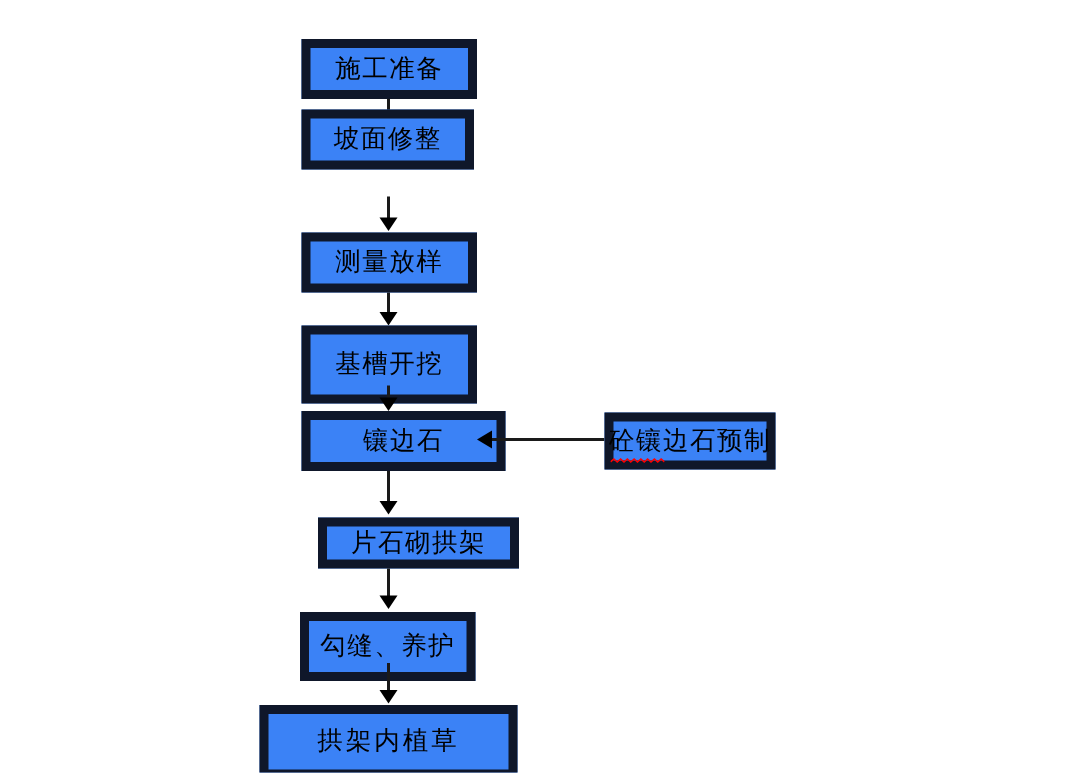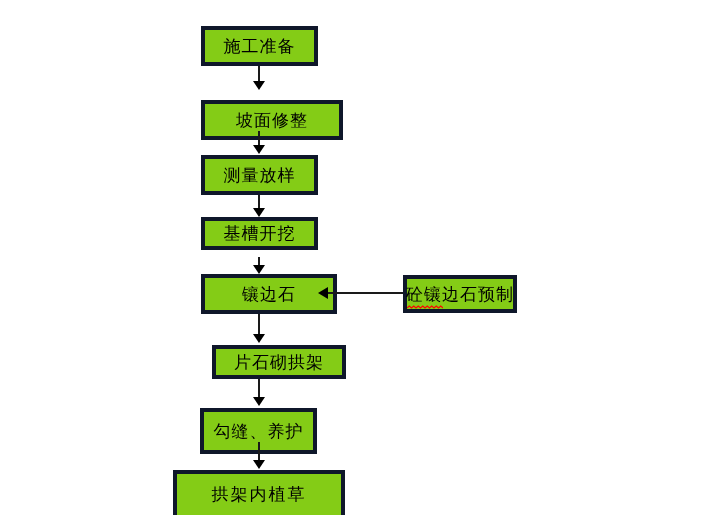--- a/index.html
+++ b/index.html
@@ -17,22 +17,22 @@
   #flowchart {
     position: absolute;
     left: 0;
     top: 0;
     width: 710px;
     height: 515px;
   }
   .node {
     position: absolute;
     box-sizing: border-box;
-    border: 4px solid #0f172a;
-    background: #84cc16;
+    border: 6px solid #0f172a;
+    background: #3b82f6;
     display: flex;
     align-items: center;
     justify-content: center;
     color: #000000;
     white-space: nowrap;
   }
   .node-label {
     font-size: 17px;
     line-height: 1;
     letter-spacing: 1px;
@@ -89,39 +89,39 @@
 
   <div class="node" style="left:201px; top:26px; width:117px; height:40px;">
     <span class="node-label">施工准备</span>
   </div>
 
   <div class="connector">
     <div class="v-line" style="left:258px; top:66px; height:17px;"></div>
     <div class="v-head" style="left:253px; top:81px;"></div>
   </div>
 
-  <div class="node" style="left:201px; top:100px; width:142px; height:40px;">
+  <div class="node" style="left:201px; top:73px; width:115px; height:40px;">
     <span class="node-label">坡面修整</span>
   </div>
 
   <div class="connector">
     <div class="v-line" style="left:258px; top:131px; height:16px;"></div>
     <div class="v-head" style="left:253px; top:145px;"></div>
   </div>
 
   <div class="node" style="left:201px; top:155px; width:117px; height:40px;">
     <span class="node-label">测量放样</span>
   </div>
 
   <div class="connector">
     <div class="v-line" style="left:258px; top:195px; height:16px;"></div>
     <div class="v-head" style="left:253px; top:208px;"></div>
   </div>
 
-  <div class="node" style="left:201px; top:217px; width:117px; height:33px;">
+  <div class="node" style="left:201px; top:217px; width:117px; height:52px;">
     <span class="node-label">基槽开挖</span>
   </div>
 
   <div class="connector">
     <div class="v-line" style="left:258px; top:257px; height:10px;"></div>
     <div class="v-head" style="left:253px; top:265px;"></div>
   </div>
 
   <div class="node" style="left:201px; top:274px; width:136px; height:40px;">
     <span class="node-label">镶边石</span>

